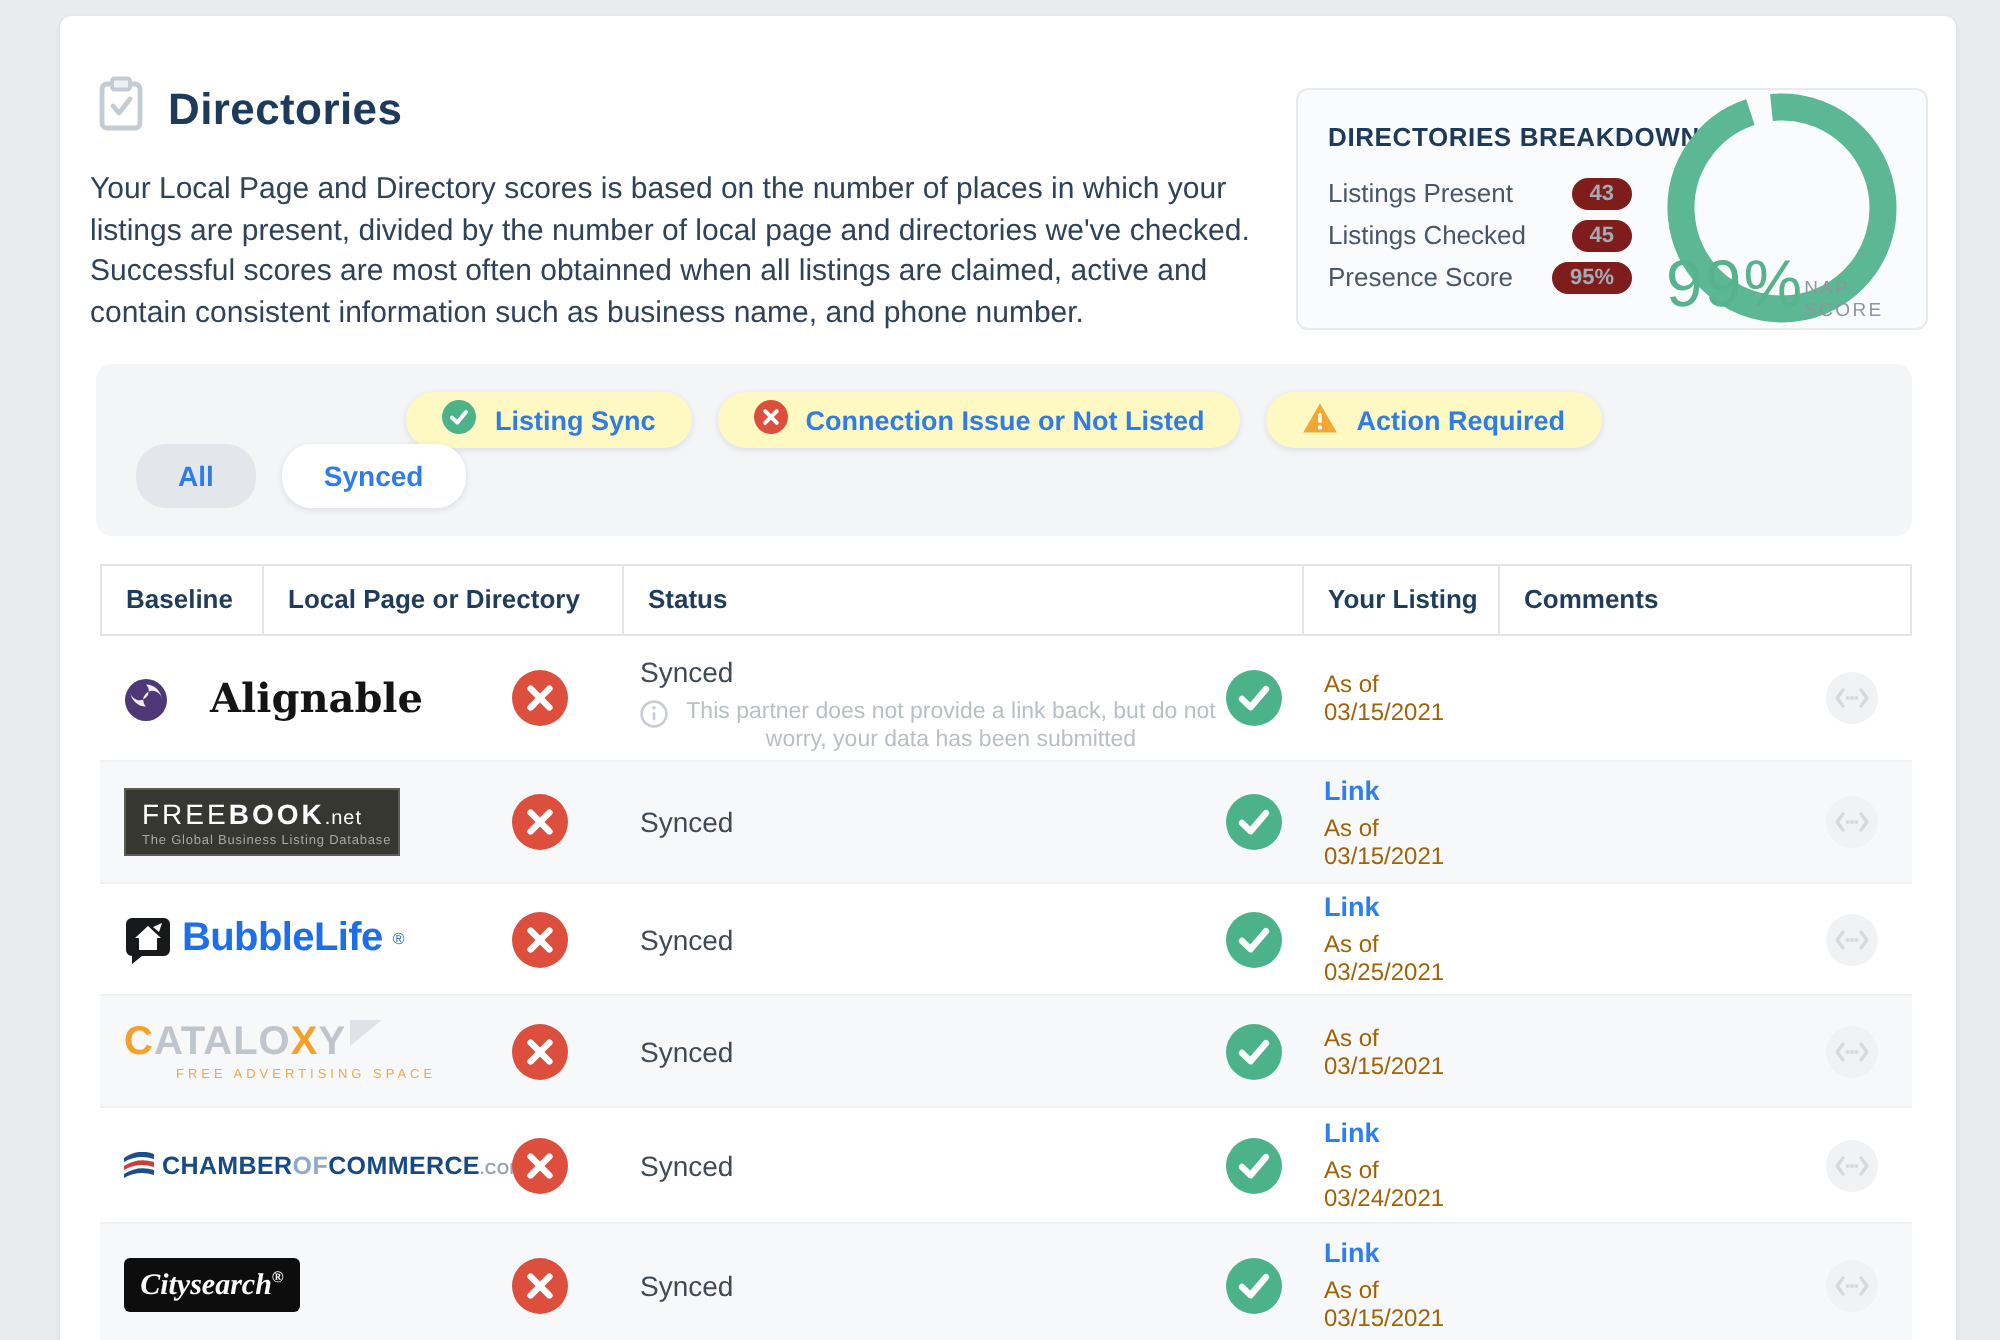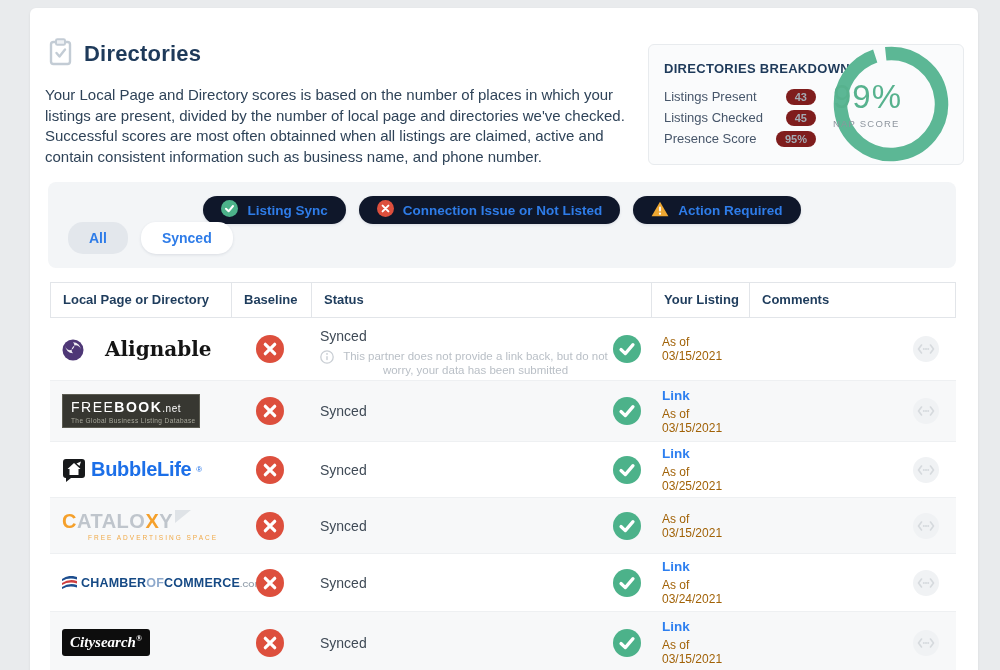--- a/index.html
+++ b/index.html
@@ -20,30 +20,30 @@
            background:#fafbfc; border:1px solid #e8ebee; border-radius:6px; }
   .panel h3 { position:absolute; left:15px; top:16px; font-size:13px; font-weight:700;
               color:#1e3a5a; letter-spacing:.3px; }
   .stats { position:absolute; left:15px; top:41px; width:152px; }
   .stat { display:flex; justify-content:space-between; align-items:center; height:21px; }
   .stat .lb { font-size:13px; color:#47566a; }
   .stat .badge { background:#7f1d1d; color:#a3abb4; font-size:11px; font-weight:700;
                  border-radius:9px; padding:2px 9px; min-width:30px; text-align:center; }
   .donut { position:absolute; left:184px; top:1px; width:116px; height:116px; }
   .donut-txt { position:absolute; left:184px; top:0; width:116px; height:116px;
-               display:flex; flex-direction:column; align-items:flex-start; justify-content:center; }
+               display:flex; align-items:flex-end; justify-content:center; }
   .donut-pct { font-size:33px; color:#57b28e; font-weight:400; letter-spacing:1px; }
   .donut-cap { font-size:9.5px; color:#8d959e; letter-spacing:1.2px; margin-top:2px; }
 
   
   .fbar { position:absolute; left:18px; top:174px; width:908px; height:86px;
           background:#f3f5f7; border-radius:8px; }
   .legend { position:absolute; top:14px; left:0; width:100%; display:flex;
             justify-content:center; gap:13px; }
-  .pill { display:flex; align-items:center; gap:9px; height:28px; background:#0f172a;
+  .pill { display:flex; align-items:center; gap:9px; height:28px; background:#fef9c3;
           border-radius:14px; padding:0 18px; box-shadow:0 1px 3px rgba(40,60,90,.12);
           font-size:13.5px; font-weight:600; color:#2e7ce8; cursor:pointer; }
   .tabs { position:absolute; top:40px; left:20px; display:flex; gap:13px; }
   .tab { height:30px; border-radius:15px; padding:16px 21px; display:flex; align-items:center;
          font-size:14px; font-weight:600; color:#2e7ce8; cursor:pointer; }
   .tab.active { background:#e3e7ec; }
   .tab.idle { background:#fff; box-shadow:0 1px 3px rgba(40,60,90,.12); }
 
   
   .table { position:absolute; left:20px; top:274px; width:906px; }
@@ -168,22 +168,22 @@
       </div>
     </div>
     <div class="tabs">
       <div class="tab active">All</div>
       <div class="tab idle">Synced</div>
     </div>
   </div>
 
   <div class="table">
     <div class="thead">
+      <div class="th c2">Baseline</div>
       <div class="th c1">Local Page or Directory</div>
-      <div class="th c2">Baseline</div>
       <div class="th c3">Status</div>
       <div class="th c4">Your Listing</div>
       <div class="th c5">Comments</div>
     </div>
 
     <div class="row" style="height:62px; border-top:none;">
       <div class="cell c1">
         <div class="lg-align">
           <svg width="22" height="22" viewBox="0 0 22 22">
             <circle cx="11" cy="11" r="10.5" fill="#4e3776"></circle>

